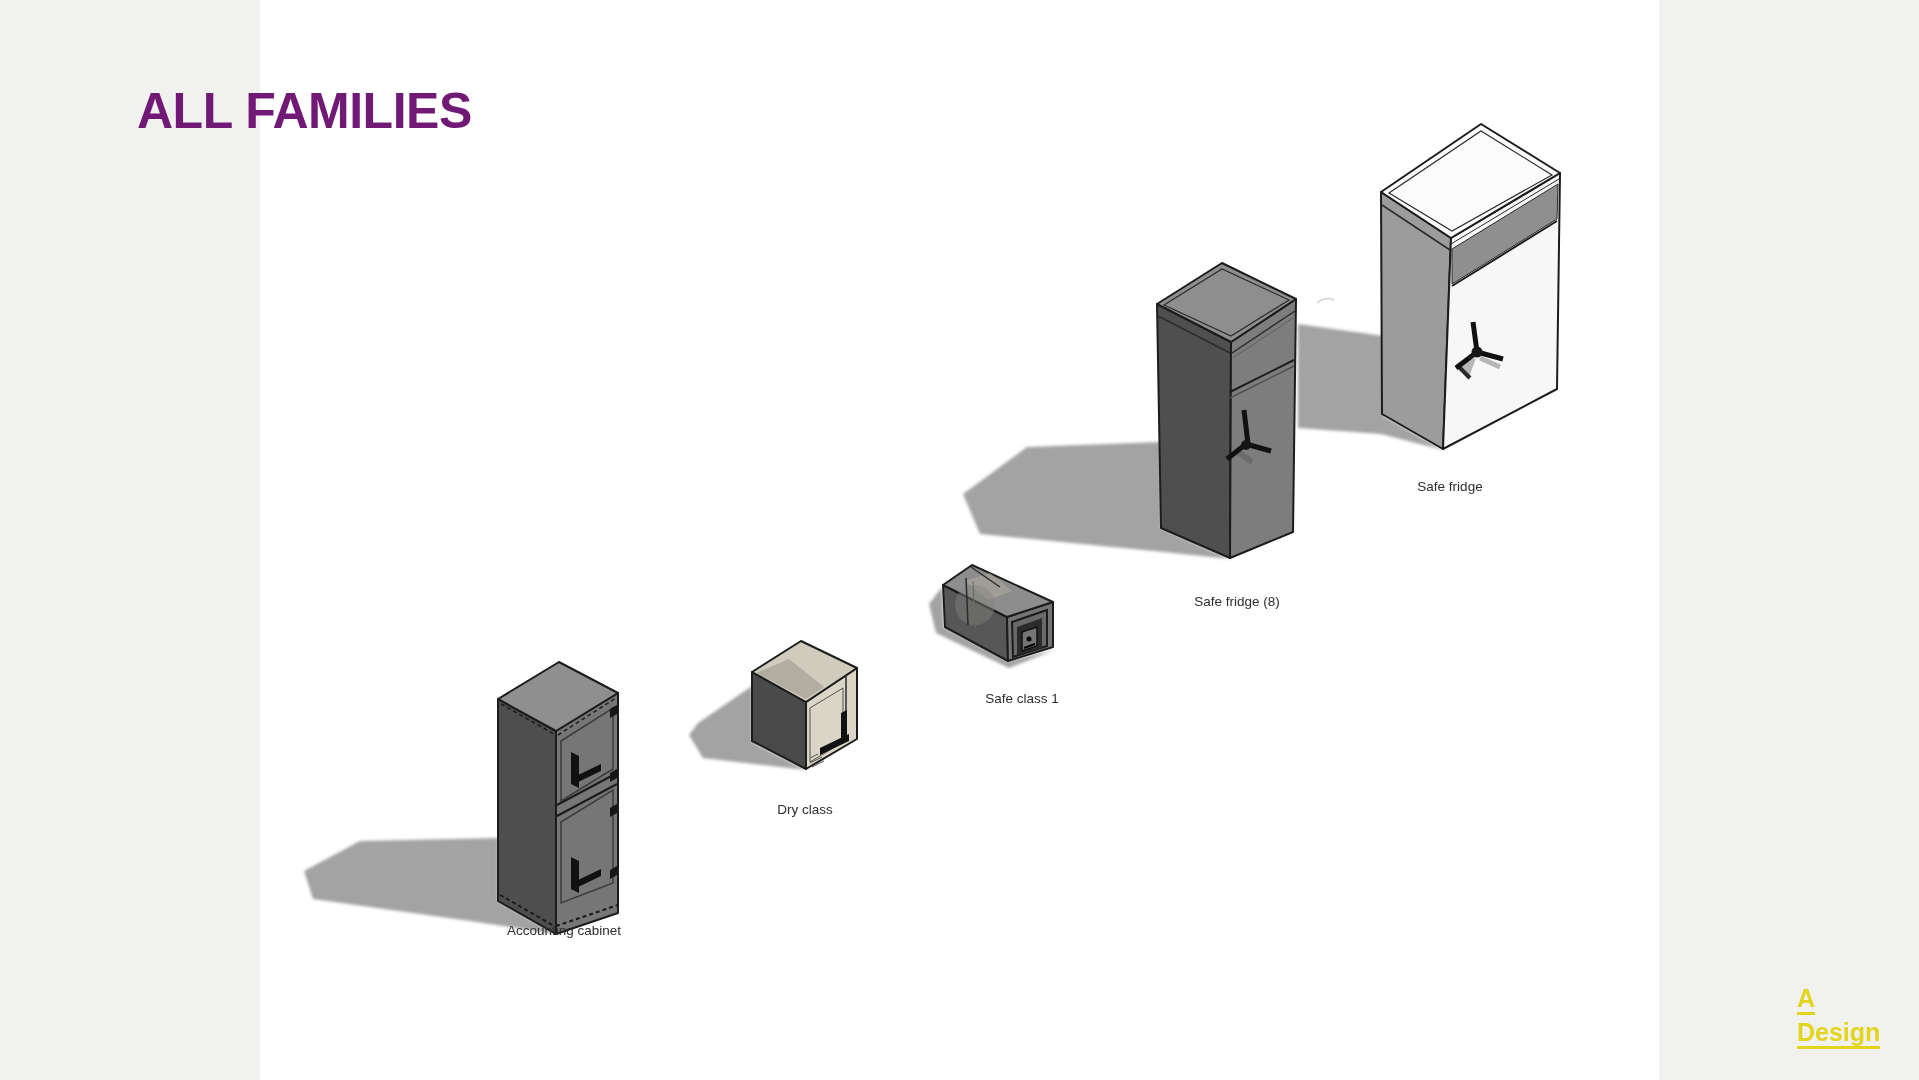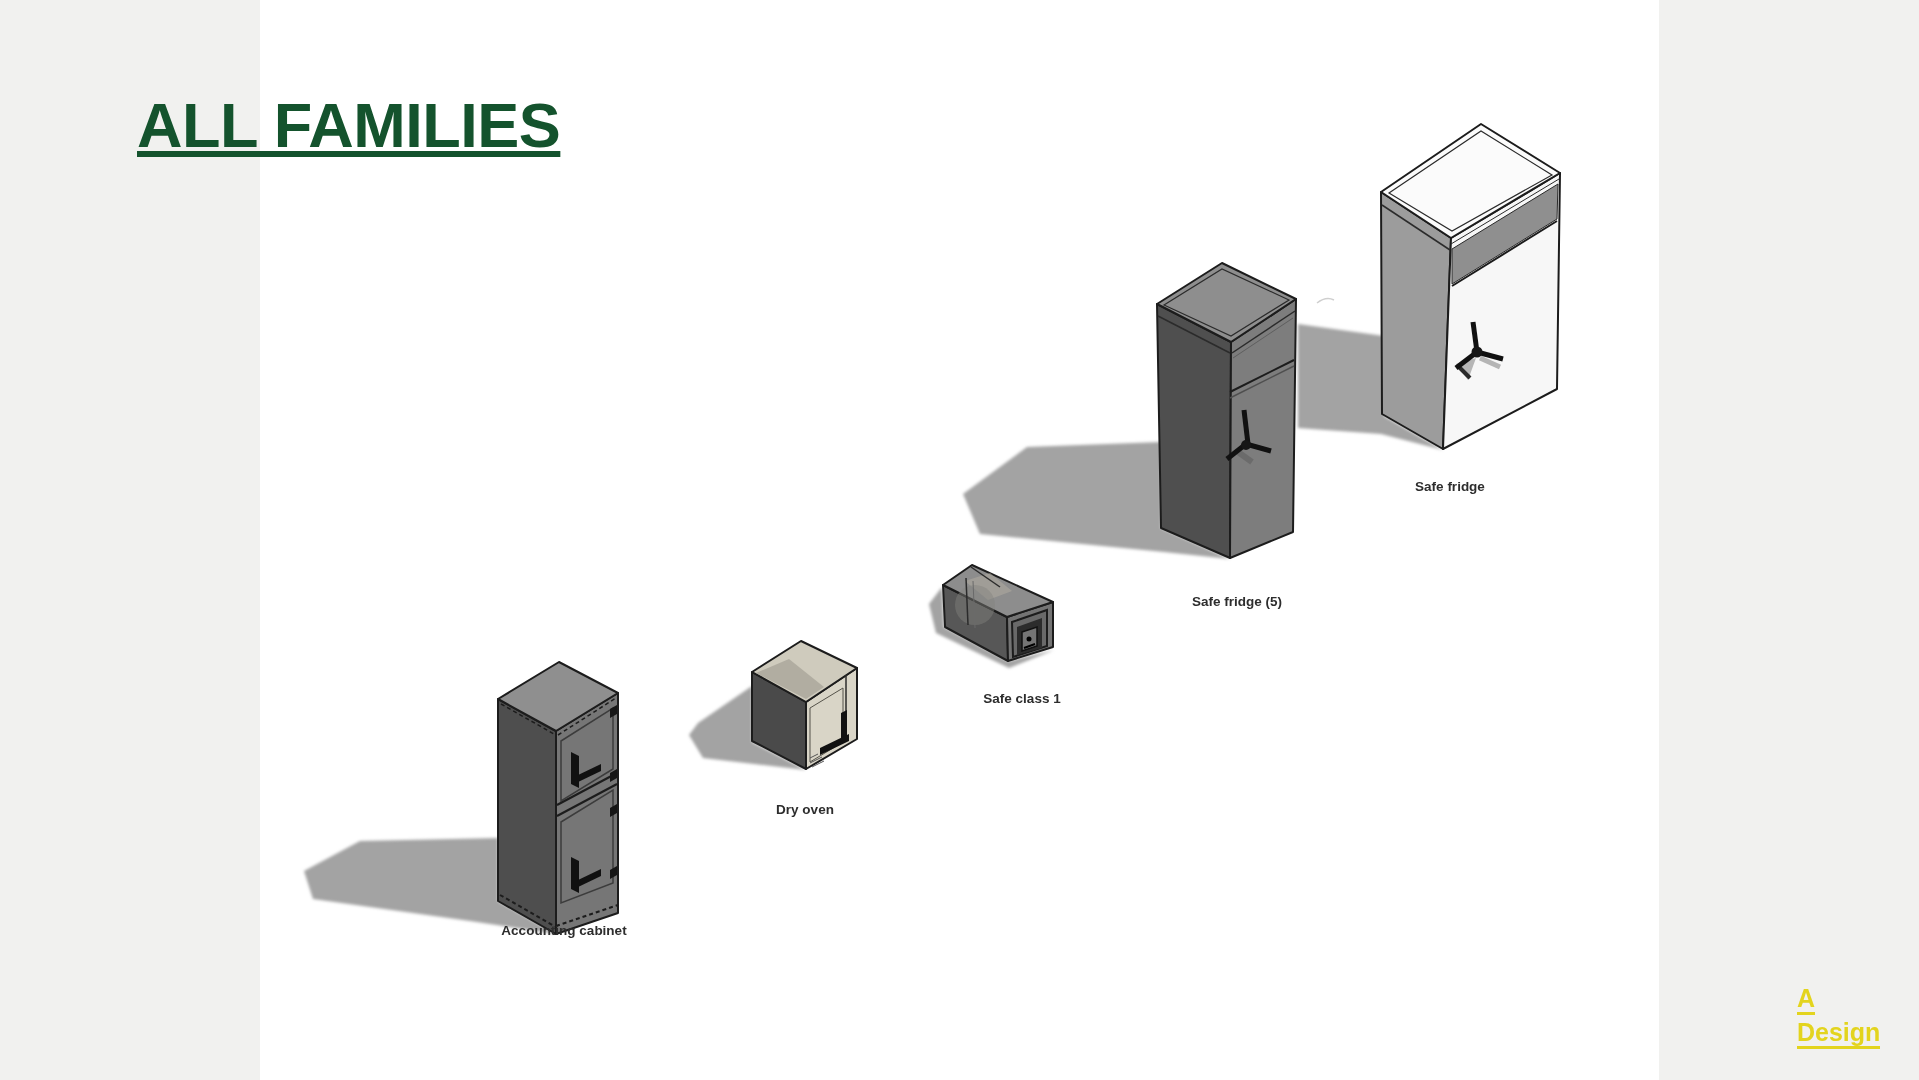--- a/index.html
+++ b/index.html
@@ -6,27 +6,27 @@
   body{
     width:1919px;height:1080px;position:relative;overflow:hidden;
     background:#ffffff;
     font-family:"Liberation Sans",sans-serif;
   }
   .side-strip{position:absolute;top:0;height:1080px;background:#f1f1ef;}
   .side-strip.left{left:0;width:260px;}
   .side-strip.right{left:1659px;width:260px;}
   .page-title{
     position:absolute;left:137px;top:52px;
-    font-size:63px;font-weight:800;letter-spacing:-.5px;line-height:1;
-    color:#14532d;white-space:nowrap;text-decoration:underline;
+    font-size:50px;font-weight:800;letter-spacing:-.5px;line-height:1;
+    color:#701a75;white-space:nowrap;
   }
   #scene{position:absolute;left:0;top:0;}
   .family-label{
     position:absolute;transform:translateX(-50%);
-    font-size:13.5px;font-weight:700;color:#2d2d2d;white-space:nowrap;
+    font-size:13.5px;font-weight:400;color:#2d2d2d;white-space:nowrap;
   }
   .logo{
     position:absolute;left:1797px;top:986px;line-height:1;
   }
   .logo .logo-line{
     display:block;margin-bottom:5px;text-decoration:none;cursor:pointer;
     color:#e3d41d;font-size:25px;font-weight:700;
     border-bottom:3px solid #e3d41d;padding-bottom:1px;
     width:max-content;
   }
@@ -159,21 +159,21 @@
     <g fill="#161616">
       <polygon points="610,709 617,705 617,714 610,718"></polygon>
       <polygon points="610,773 617,769 617,778 610,782"></polygon>
       <polygon points="610,808 617,804 617,813 610,817"></polygon>
       <polygon points="610,870 617,866 617,875 610,879"></polygon>
     </g>
   </g>
 </svg>
 
 <div class="family-label" style="left:564px;top:923px">Accounting cabinet</div>
-<div class="family-label" style="left:805px;top:802px">Dry oven</div>
+<div class="family-label" style="left:805px;top:802px">Dry class</div>
 <div class="family-label" style="left:1022px;top:691px">Safe class 1</div>
-<div class="family-label" style="left:1237px;top:594px">Safe fridge (5)</div>
+<div class="family-label" style="left:1237px;top:594px">Safe fridge (8)</div>
 <div class="family-label" style="left:1450px;top:479px">Safe fridge</div>
 
 <div class="logo">
   <span class="logo-line">A</span>
   <span class="logo-line">Design</span>
 </div>
 
 </body></html>

